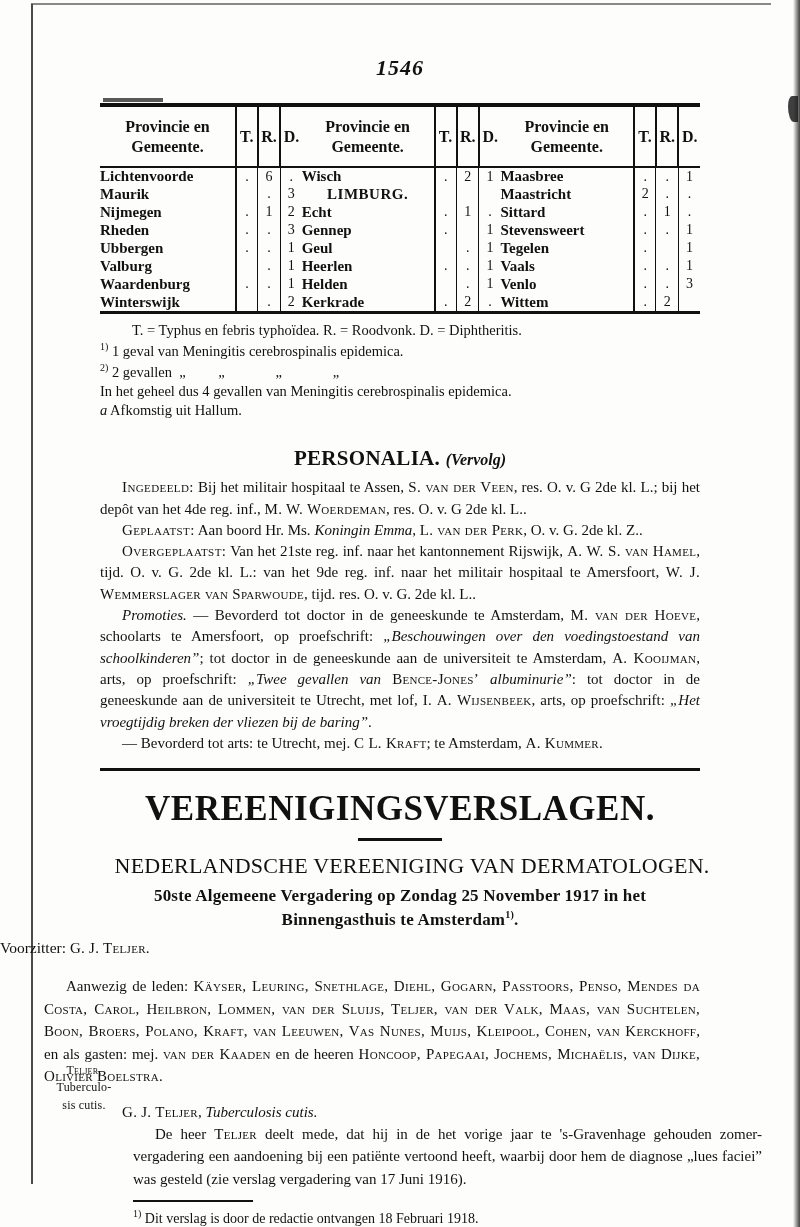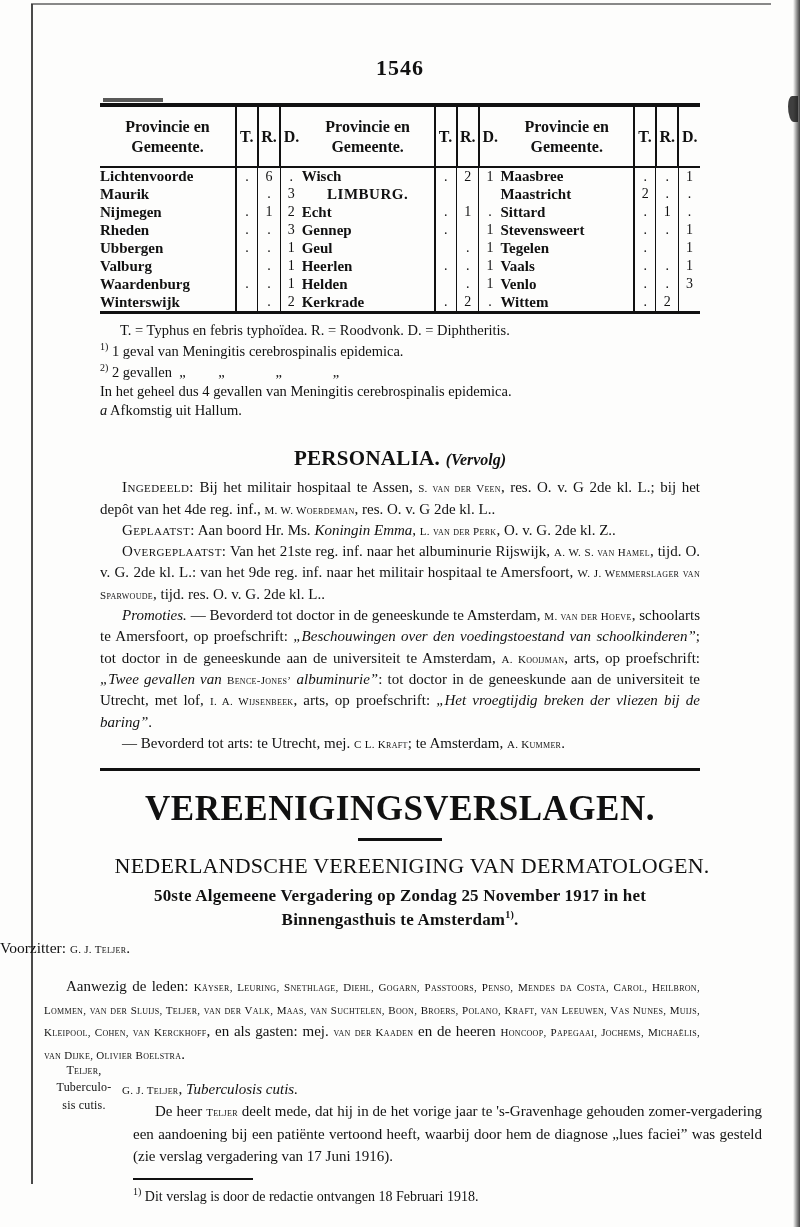--- a/index.html
+++ b/index.html
@@ -73,20 +73,21 @@
   }
 
   
   .folio {
     text-align: center;
     font-size: 22px;
     font-weight: 700;
     letter-spacing: 1px;
     margin-top: 55px;
     font-family: "Liberation Serif", serif;
+    font-style: italic;
   }
 
   
   .tbl-wrap {
     margin: 22px 100px 0 100px;
     border-top: 4px solid #111;
     border-bottom: 3px solid #111;
   }
   table.stat {
     width: 100%;
@@ -135,21 +136,21 @@
   td.num.sep { border-left: 2px solid #111; }
   tbody tr { height: 18px; }
   tbody td { line-height: 1.12; }
 
   
   .tbl-notes {
     margin: 7px 100px 0 100px;
     font-size: 14.5px;
     line-height: 1.32;
   }
-  .tbl-notes .legend { margin-left: 20px; }
+  .tbl-notes .legend { margin-left: 32px; }
   .tbl-notes .ln { white-space: pre-wrap; }
   sup.fn { font-size: 10px; vertical-align: super; }
   .ital { font-style: italic; }
 
   
   h2.sec-title {
     text-align: center;
     font-size: 21px;
     font-weight: 700;
     margin: 26px 0 6px 0;
@@ -166,21 +167,21 @@
     font-size: 15px;
     line-height: 1.42;
     text-align: justify;
   }
   .body-col p {
     margin: 0 0 0 0;
     text-indent: 22px;
   }
   .sc {
     font-variant: small-caps;
-    font-size: 11px;
+    font-size: 15px;
     letter-spacing: .3px;
   }
   .sc-lead {
     font-variant: small-caps;
     letter-spacing: .4px;
   }
   .it { font-style: italic; }
 
   hr.rule-thick {
     border: none;
@@ -453,21 +454,21 @@
     <h2 class="sec-title">
       <span>PERSONALIA.</span>
       <span class="verv">(Vervolg)</span>
     </h2>
 
     <div class="body-col">
       <p><span class="sc-lead">Ingedeeld:</span><span> Bij het militair hospitaal te Assen, </span><span class="sc">S. van der Veen</span><span>, res. O. v. G 2de kl. L.; bij het depôt van het 4de reg. inf., </span><span class="sc">M. W. Woerdeman</span><span>, res. O. v. G 2de kl. L..</span></p>
 
       <p><span class="sc-lead">Geplaatst:</span><span> Aan boord Hr. Ms. </span><span class="it">Koningin Emma</span><span>, </span><span class="sc">L. van der Perk</span><span>, O. v. G. 2de kl. Z..</span></p>
 
-      <p><span class="sc-lead">Overgeplaatst:</span><span> Van het 21ste reg. inf. naar het albuminurie Rijswijk, </span><span class="sc">A. W. S. van Hamel</span><span>, tijd. O. v. G. 2de kl. L.: van het 9de reg. inf. naar het militair hospitaal te Amersfoort, </span><span class="sc">W. J. Wemmerslager van Sparwoude</span><span>, tijd. res. O. v. G. 2de kl. L..</span></p>
+      <p><span class="sc-lead">Overgeplaatst:</span><span> Van het 21ste reg. inf. naar het kantonnement Rijswijk, </span><span class="sc">A. W. S. van Hamel</span><span>, tijd. O. v. G. 2de kl. L.: van het 9de reg. inf. naar het militair hospitaal te Amersfoort, </span><span class="sc">W. J. Wemmerslager van Sparwoude</span><span>, tijd. res. O. v. G. 2de kl. L..</span></p>
 
       <p><span class="it">Promoties.</span><span> — Bevorderd tot doctor in de geneeskunde te Amsterdam, </span><span class="sc">M. van der Hoeve</span><span>, schoolarts te Amersfoort, op proefschrift: </span><span class="it">„Beschouwingen over den voedingstoestand van schoolkinderen”</span><span>; tot doctor in de geneeskunde aan de universiteit te Amsterdam, </span><span class="sc">A. Kooijman</span><span>, arts, op proefschrift: </span><span class="it">„Twee gevallen van </span><span class="sc">Bence-Jones’</span><span class="it"> albuminurie”</span><span>: tot doctor in de geneeskunde aan de universiteit te Utrecht, met lof, </span><span class="sc">I. A. Wijsenbeek</span><span>, arts, op proefschrift: </span><span class="it">„Het vroegtijdig breken der vliezen bij de baring”</span><span>.</span></p>
 
       <p><span>— Bevorderd tot arts: te Utrecht, mej. </span><span class="sc">C L. Kraft</span><span>; te Amsterdam, </span><span class="sc">A. Kummer</span><span>.</span></p>
 
     </div>
 
     <hr class="rule-thick">
 
     <h1 class="big-head">VEREENIGINGSVERSLAGEN.</h1>

